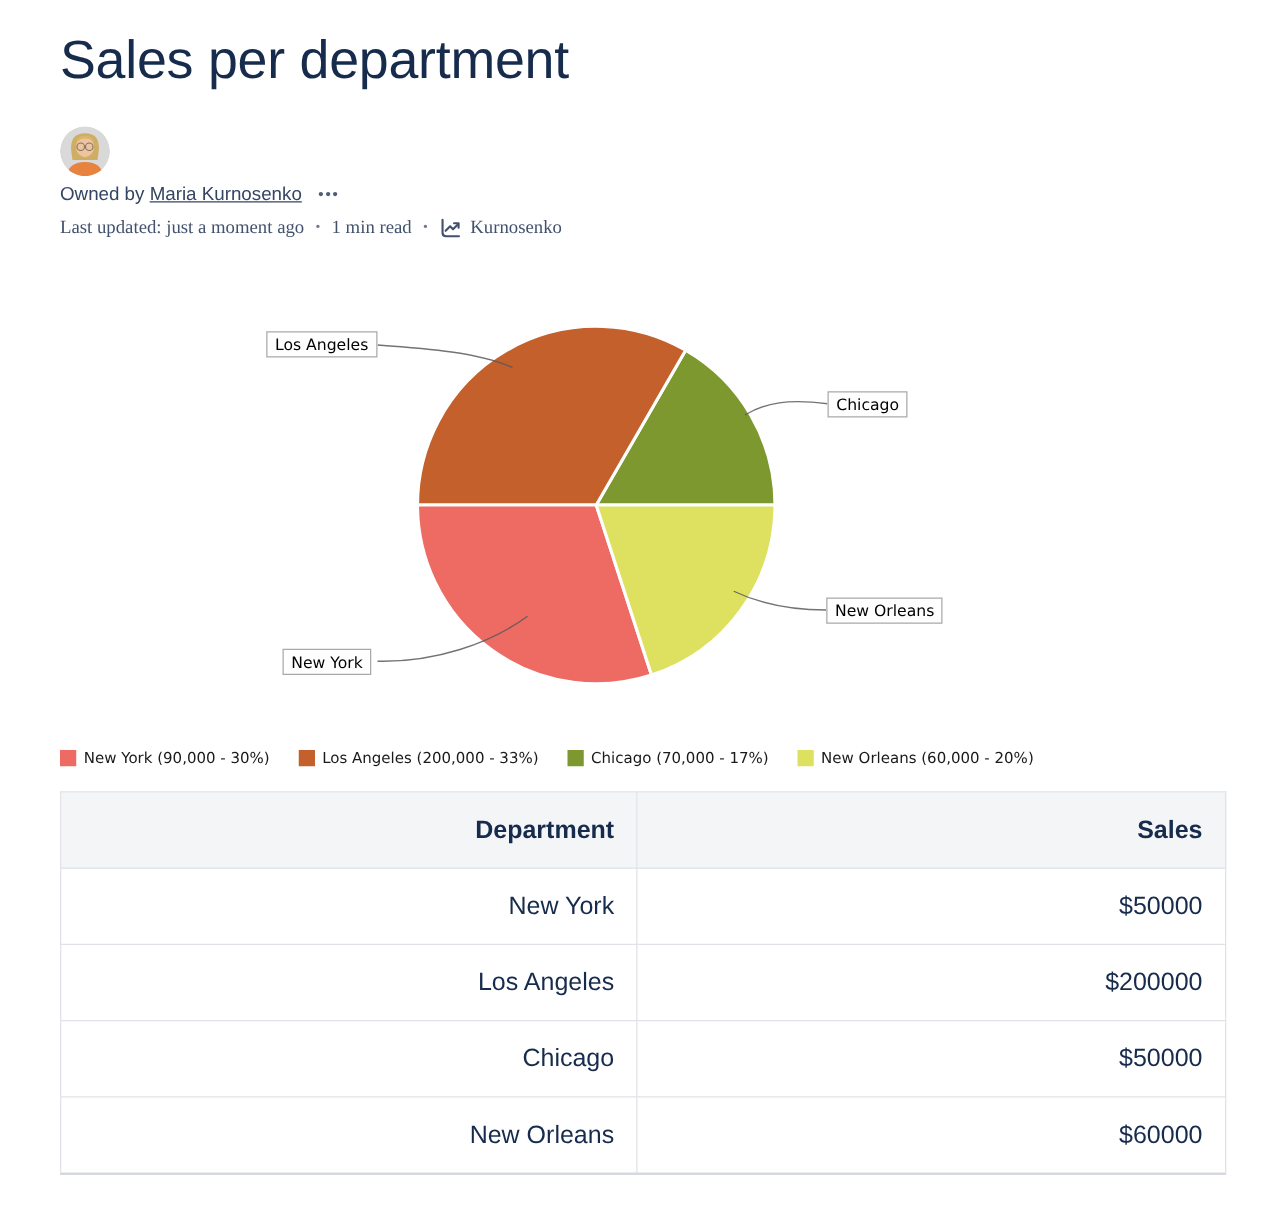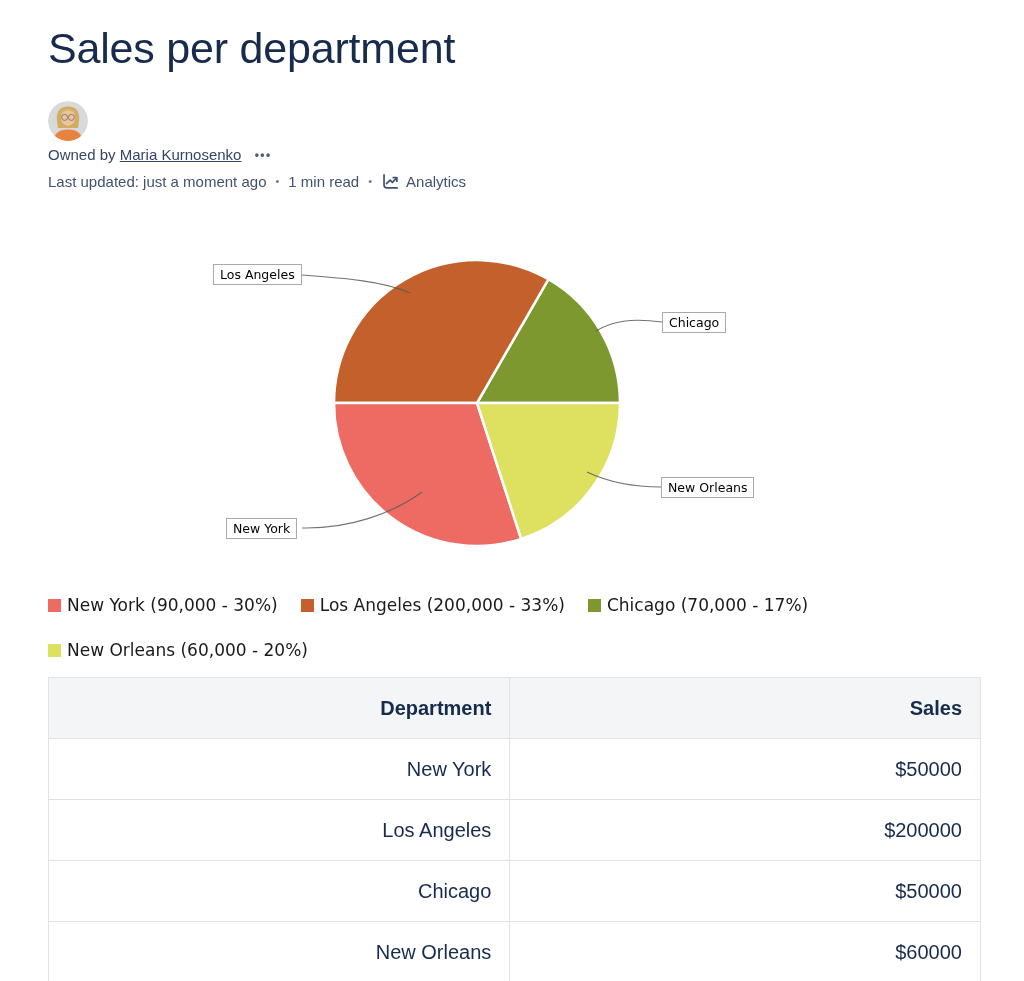--- a/index.html
+++ b/index.html
@@ -9,32 +9,32 @@
   
   .page-title{margin:0;font-size:43px;line-height:40px;font-weight:400;color:#172B4D;letter-spacing:-0.2px;}
 
   
   .byline{display:flex;align-items:flex-start;margin-top:33px;flex-direction:column;}
   .avatar{width:40px;height:40px;border-radius:50%;overflow:hidden;flex:0 0 40px;margin-right:24px;cursor:pointer;}
   .byline-text{padding-top:1px;}
   .owner-line{font-size:15px;line-height:26px;color:#344563;}
   .owner-link{color:#344563;text-decoration:underline;cursor:pointer;}
   .more-btn{margin-left:9px;letter-spacing:1.5px;font-size:12px;font-weight:700;color:#505F79;cursor:pointer;vertical-align:1px;}
-  .meta-line{font-size:15px;line-height:27px;color:#42526E;display:flex;align-items:center;}
+  .meta-line{font-size:15px;line-height:27px;color:#42526E;display:flex;align-items:center;font-family:Liberation Serif, serif;}
   .meta-sep{color:#6B778C;font-size:11px;margin:0 9px;}
   .analytics-link{display:inline-flex;align-items:center;gap:6px;color:#42526E;text-decoration:none;cursor:pointer;}
   .analytics-link svg{display:block;}
 
   
   .chart-area{position:relative;height:345px;margin-top:40px;}
   .chart-area svg.pie-svg{position:absolute;left:0;top:0;}
   .pie-label{position:absolute;font-family:"DejaVu Sans",sans-serif;font-size:12.5px;line-height:15px;color:#000;background:#fefefe;border:1px solid #a9a9a9;padding:2px 6px;white-space:nowrap;}
 
   
-  .legend{margin-top:14px;max-width:860px;display:flex;flex-wrap:wrap;column-gap:14px;row-gap:7px;font-family:"DejaVu Sans",sans-serif;font-size:17px;color:#1a1a1a;gap:23px;}
+  .legend{margin-top:14px;max-width:860px;display:flex;flex-wrap:wrap;column-gap:14px;row-gap:7px;font-family:"DejaVu Sans",sans-serif;font-size:12px;color:#1a1a1a;gap:23px;}
   .legend-item{display:inline-flex;align-items:center;gap:6px;white-space:nowrap;line-height:22px;}
   .swatch{width:13px;height:13px;display:inline-block;}
 
   
   table.sales{width:100%;border-collapse:collapse;margin-top:16px;border:1px solid #E0E2E8;border-bottom:2px solid #D6D9E0;}
   table.sales th,table.sales td{border:1px solid #E0E2E8;text-align:right;font-size:20px;line-height:24px;padding:18px 18px;color:#172B4D;}
   table.sales th{background:#F4F5F7;font-weight:700;}
   table.sales col.c1{width:49.5%;}
 </style>
 </head>
@@ -73,21 +73,21 @@
         <span>Last updated: just a moment ago</span>
         <span class="meta-sep">•</span>
         <span>1 min read</span>
         <span class="meta-sep">•</span>
         <a class="analytics-link">
           <svg width="19" height="19" viewBox="0 0 20 20">
             <path d="M3.2 3 V13.8 Q3.2 16.8 6.2 16.8 H17" fill="none" stroke="#42526E" stroke-width="1.8" stroke-linecap="round"></path>
             <path d="M5.8 12.3 L9.6 8.5 L12 10.9 L15.6 7.3" fill="none" stroke="#42526E" stroke-width="1.8" stroke-linecap="round" stroke-linejoin="round"></path>
             <path d="M12.9 5.9 L16.7 5.9 L16.7 9.7" fill="none" stroke="#42526E" stroke-width="1.8" stroke-linecap="round" stroke-linejoin="round"></path>
           </svg>
-          <span>Analytics</span>
+          <span>Kurnosenko</span>
         </a>
       </div>
     </div>
   </div>
 
   <div class="chart-area">
     <svg class="pie-svg" width="933" height="345" viewBox="0 0 933 345">
       <g id="pie-slices">
           <path d="M 429 168 L 572.0 168.0 A 143 143 0 0 0 500.5 44.2 Z" fill="#7D982F" stroke="#ffffff" stroke-width="2.5" stroke-linejoin="round"></path>
           <path d="M 429 168 L 500.5 44.2 A 143 143 0 0 0 286.0 168.0 Z" fill="#C4602B" stroke="#ffffff" stroke-width="2.5" stroke-linejoin="round"></path>

